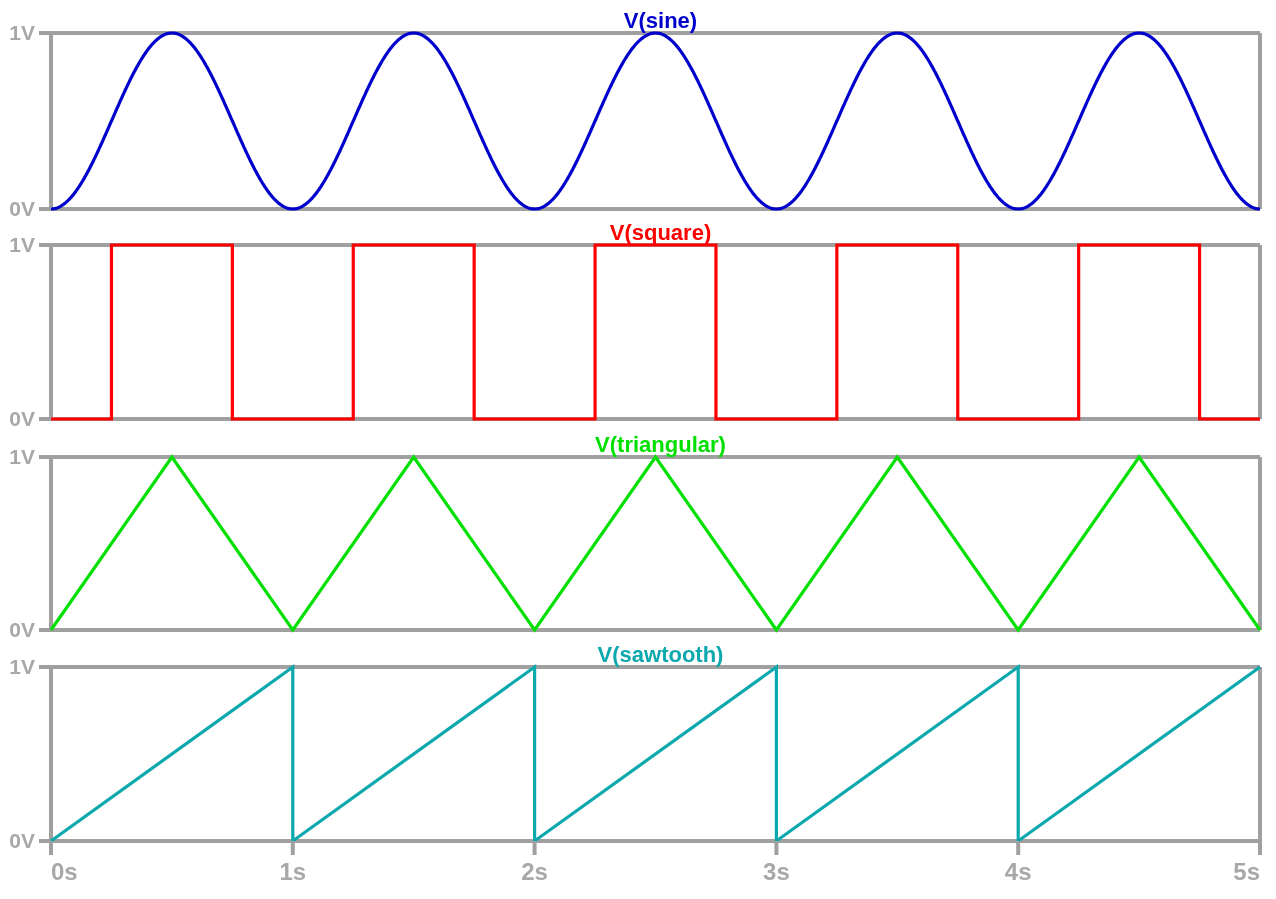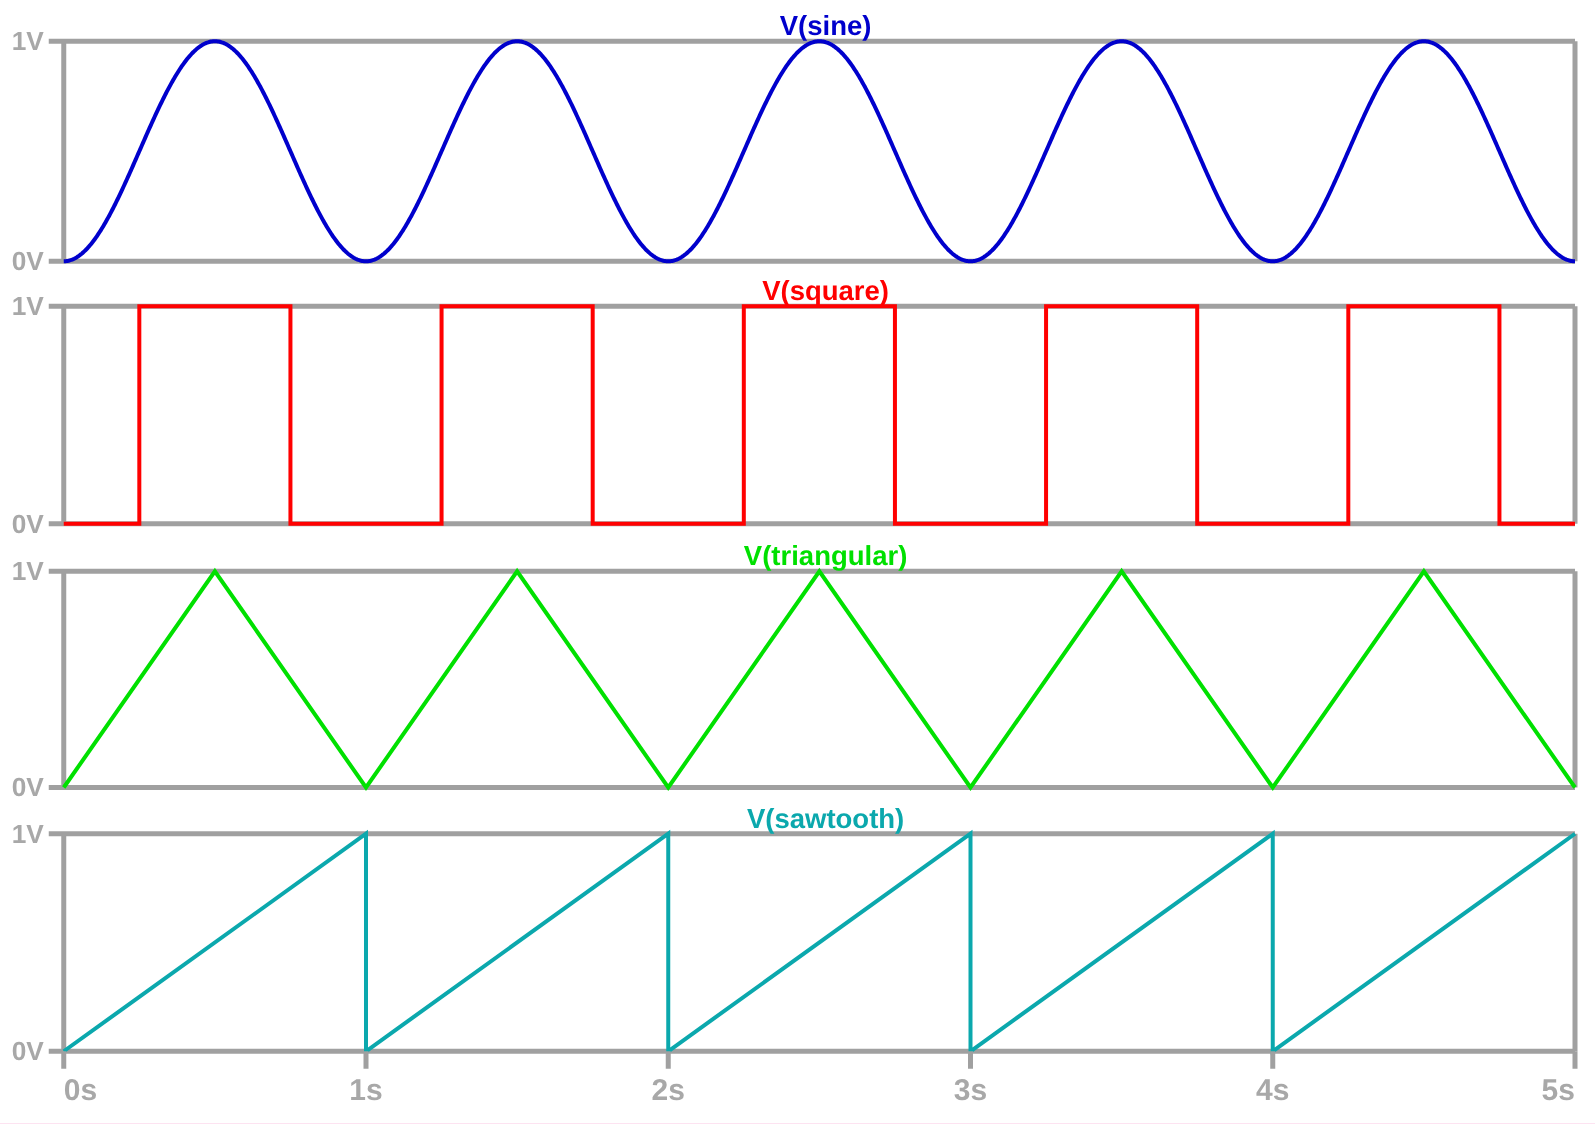--- a/index.html
+++ b/index.html
@@ -10,21 +10,21 @@
   body {
     width: 1276px;
     height: 899px;
     font-family: "Liberation Sans", sans-serif;
     overflow: hidden;
   }
   #stage {
     position: relative;
     width: 1276px;
     height: 899px;
-    background: #f9a8d4;
+    background: #a3a3a3;
   }
   #plot-svg {
     position: absolute;
     top: 0;
     left: 0;
     width: 1276px;
     height: 899px;
     display: block;
   }
 </style>

